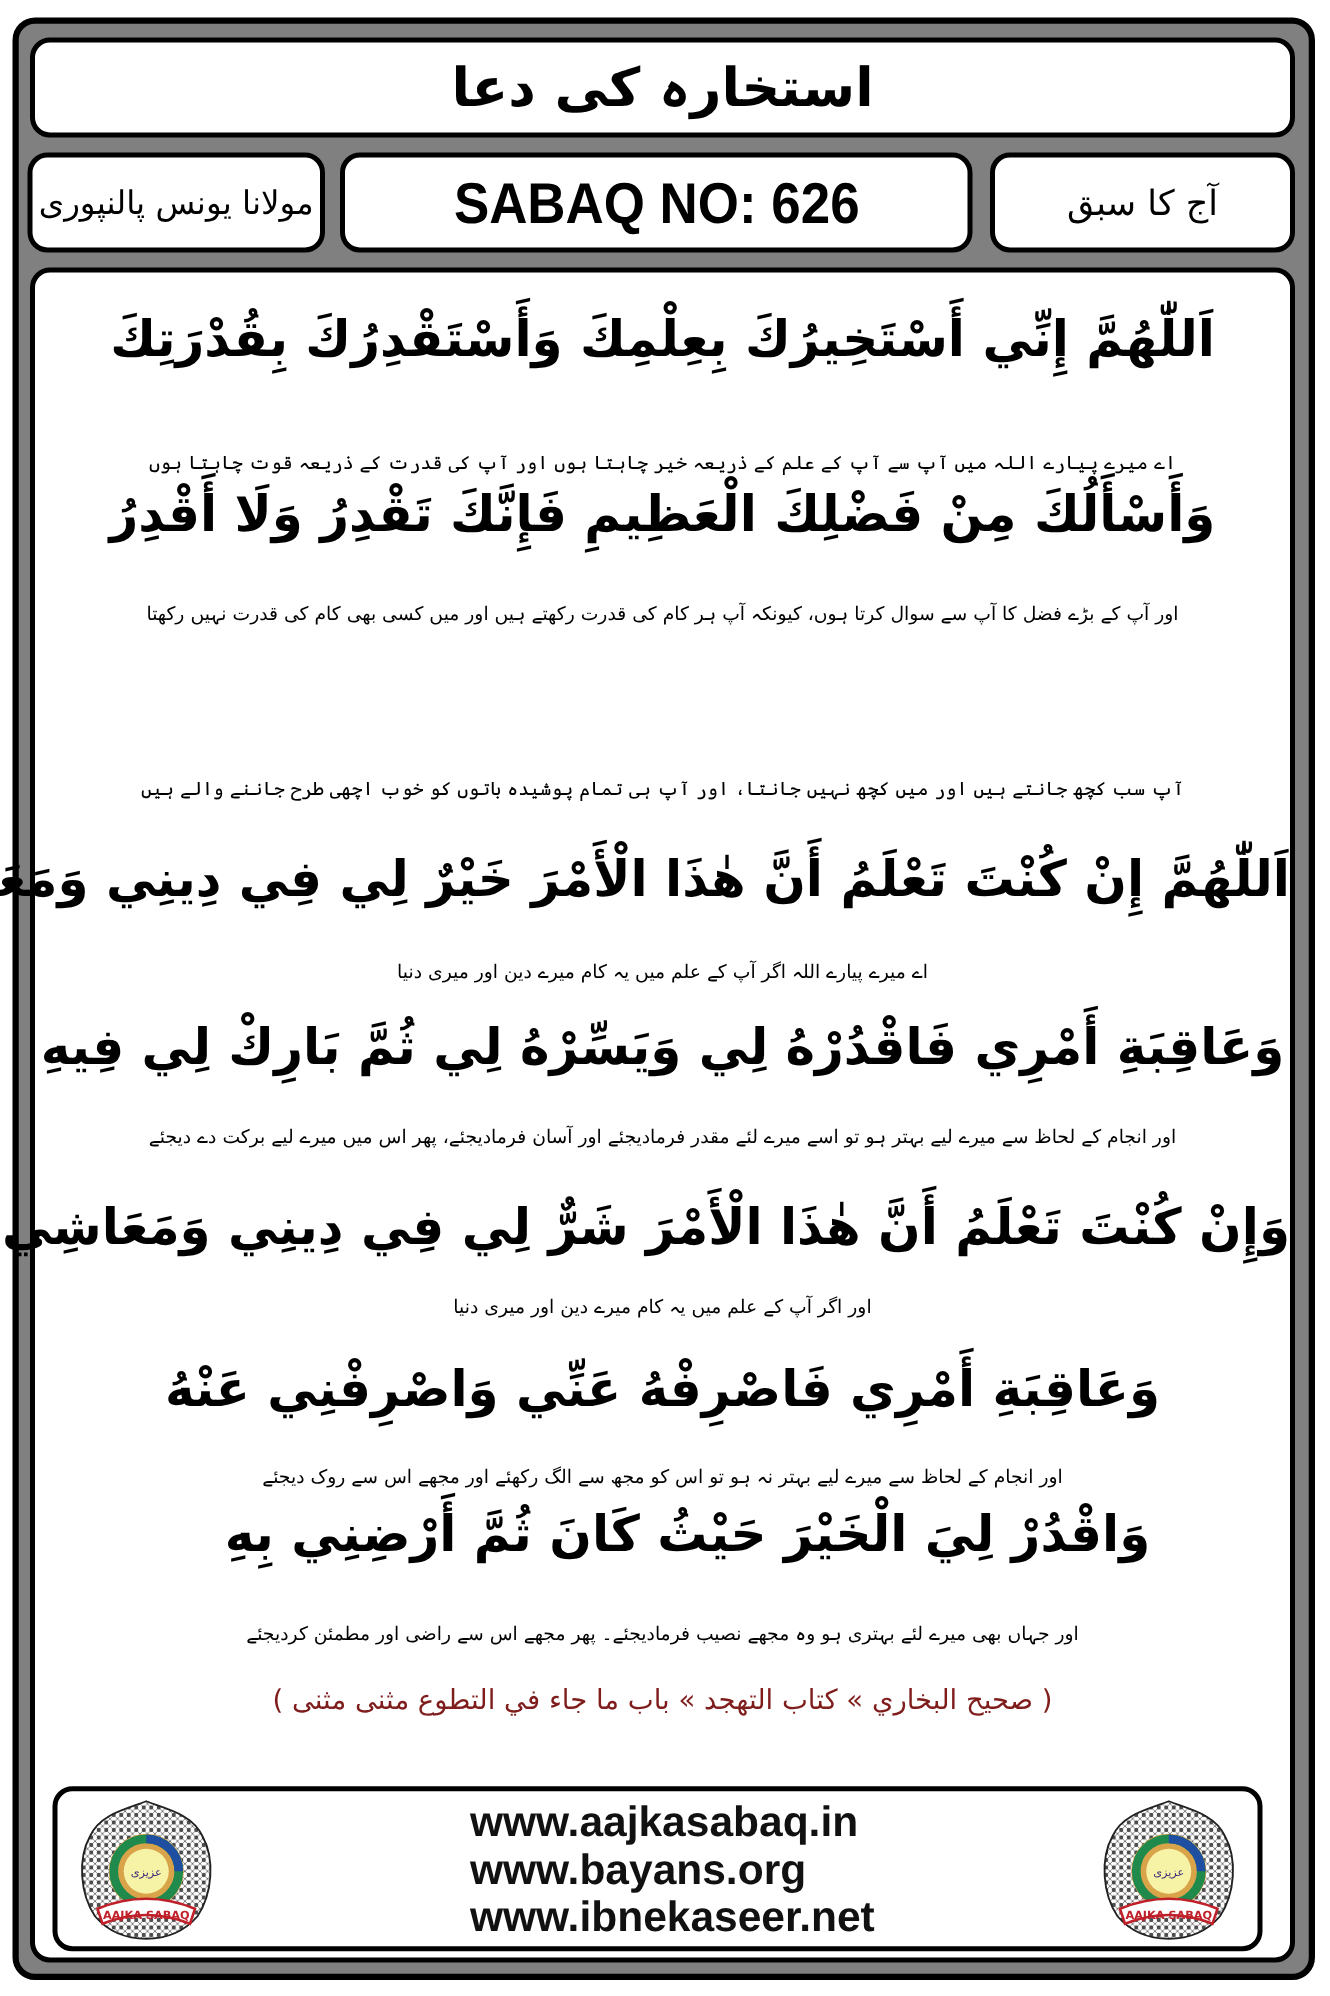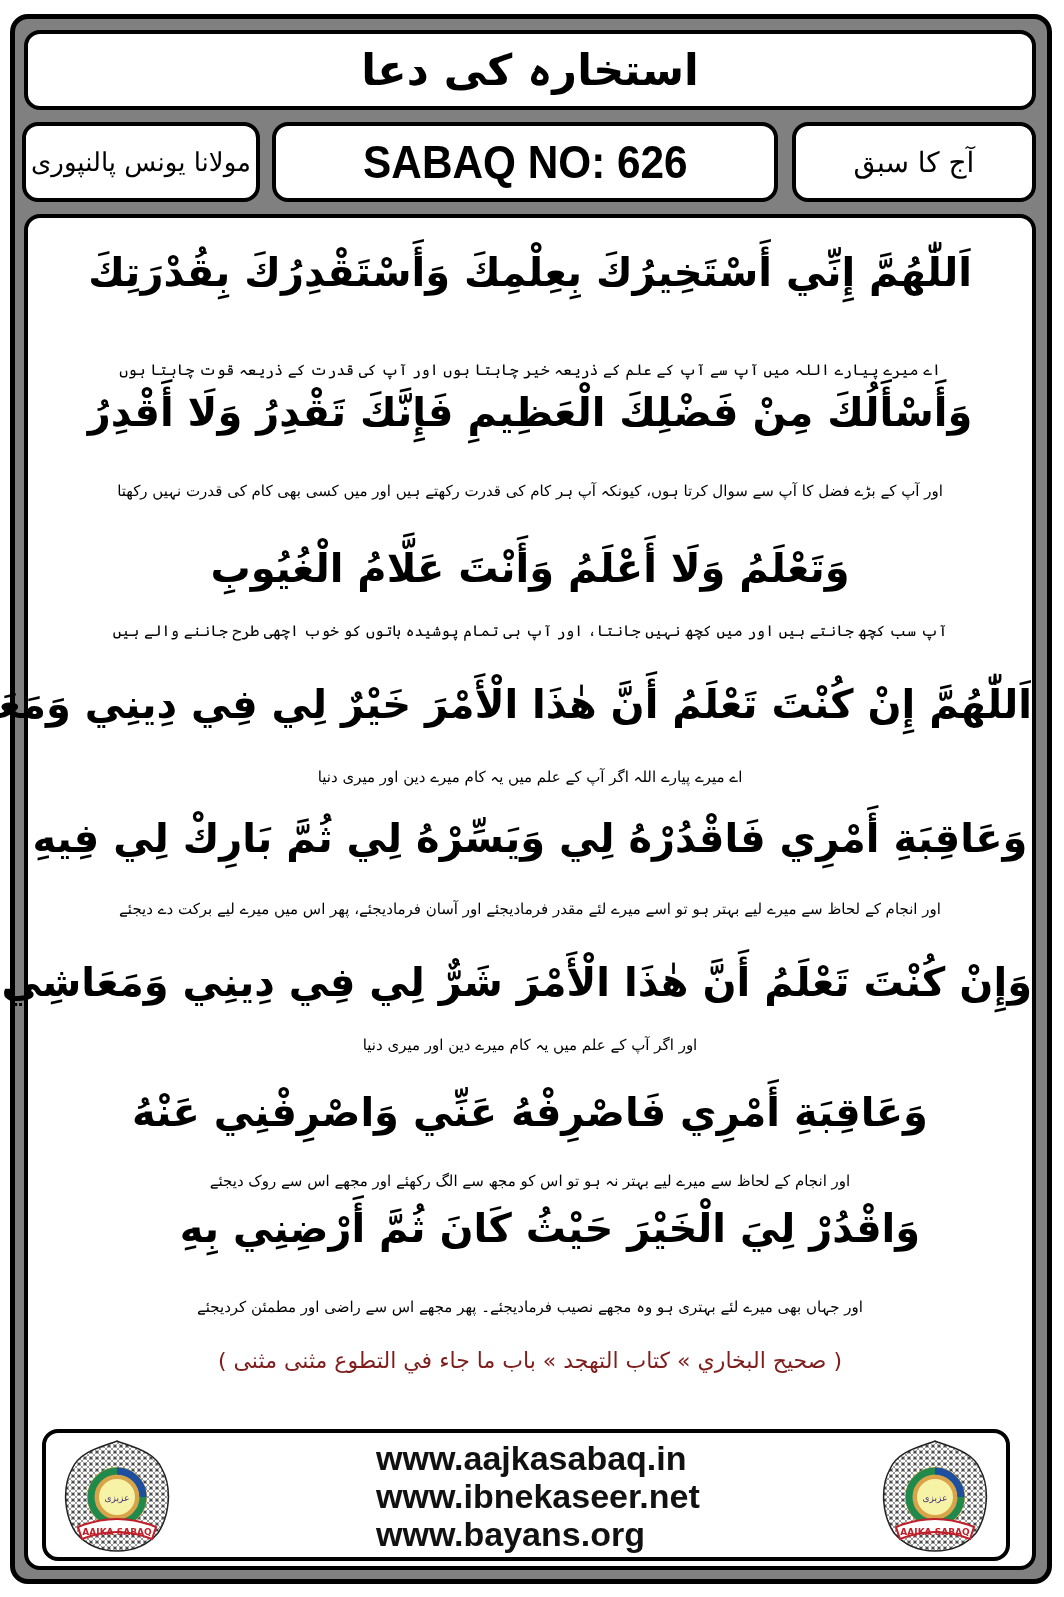--- a/index.html
+++ b/index.html
@@ -58,21 +58,20 @@
 </div>
 
 <div class="box main-box">
 
   <div class="dua arabic" style="top:30px;">اَللّٰهُمَّ إِنِّي أَسْتَخِيرُكَ بِعِلْمِكَ وَأَسْتَقْدِرُكَ بِقُدْرَتِكَ</div>
   <div class="dua urdu" style="top:114px;margin-top:29px;">اے میرے پیارے اللہ میں آپ سے آپ کے علم کے ذریعہ خیر چاہتا ہوں اور آپ کی قدرت کے ذریعہ قوت چاہتا ہوں</div>
 
   <div class="dua arabic" style="top:170px;">وَأَسْأَلُكَ مِنْ فَضْلِكَ الْعَظِيمِ فَإِنَّكَ تَقْدِرُ وَلَا أَقْدِرُ</div>
   <div class="dua urdu" style="top:264px;">اور آپ کے بڑے فضل کا آپ سے سوال کرتا ہوں، کیونکہ آپ ہر کام کی قدرت رکھتے ہیں اور میں کسی بھی کام کی قدرت نہیں رکھتا</div>
 
-  <div class="dua arabic" style="top:326px;">وَتَعْلَمُ وَلَا أَعْلَمُ وَأَنْتَ عَلَّامُ الْغُيُوبِ</div>
   <div class="dua urdu" style="top:404px;">آپ سب کچھ جانتے ہیں اور میں کچھ نہیں جانتا، اور آپ ہی تمام پوشیدہ باتوں کو خوب اچھی طرح جاننے والے ہیں</div>
 
   <div class="dua arabic" style="top:462px;">اَللّٰهُمَّ إِنْ كُنْتَ تَعْلَمُ أَنَّ هٰذَا الْأَمْرَ خَيْرٌ لِي فِي دِينِي وَمَعَاشِي</div>
   <div class="dua urdu" style="top:550px;">اے میرے پیارے اللہ اگر آپ کے علم میں یہ کام میرے دین اور میری دنیا</div>
 
   <div class="dua arabic" style="top:596px;">وَعَاقِبَةِ أَمْرِي فَاقْدُرْهُ لِي وَيَسِّرْهُ لِي ثُمَّ بَارِكْ لِي فِيهِ</div>
   <div class="dua urdu" style="top:682px;">اور انجام کے لحاظ سے میرے لیے بہتر ہو تو اسے میرے لئے مقدر فرمادیجئے اور آسان فرمادیجئے، پھر اس میں میرے لیے برکت دے دیجئے</div>
 
   <div class="dua urdu" style="top:818px;">اور اگر آپ کے علم میں یہ کام میرے دین اور میری دنیا</div>
   <div class="dua arabic" style="top:740px;">وَإِنْ كُنْتَ تَعْلَمُ أَنَّ هٰذَا الْأَمْرَ شَرٌّ لِي فِي دِينِي وَمَعَاشِي</div>
@@ -102,22 +101,22 @@
           <path d="M59 34 A26 26 0 0 1 85 60" fill="none" stroke="#1f4fa0" stroke-width="7"></path>
           <circle cx="59" cy="60" r="18" fill="#f6f3a6"></circle>
           <text x="59" y="64" font-size="9" text-anchor="middle" fill="#3b2b7a" font-family="DejaVu Serif, serif">عزیزی</text>
           <path d="M20 90 Q59 74 98 90 L94 102 Q59 88 24 102 Z" fill="#ffffff" stroke="#c0202a" stroke-width="2"></path>
           <text x="59" y="98" font-size="9" font-weight="bold" text-anchor="middle" fill="#c0202a" font-family="DejaVu Sans, sans-serif">AAJKA SABAQ</text>
         </svg>
       </div>
 
       <div class="links">
         <div>www.aajkasabaq.in</div>
+        <div>www.bayans.org</div>
         <div>www.ibnekaseer.net</div>
-        <div>www.bayans.org</div>
       </div>
 
       <div class="logo right">
         <svg width="118" height="118" viewBox="0 0 118 118">
           <defs>
             <pattern id="orn2" width="6" height="6" patternUnits="userSpaceOnUse">
               <rect width="6" height="6" fill="#ffffff"></rect>
               <circle cx="3" cy="3" r="1.6" fill="#3a3a3a"></circle>
               <path d="M0 0 L6 6 M6 0 L0 6" stroke="#555" stroke-width="0.6"></path>
             </pattern>

